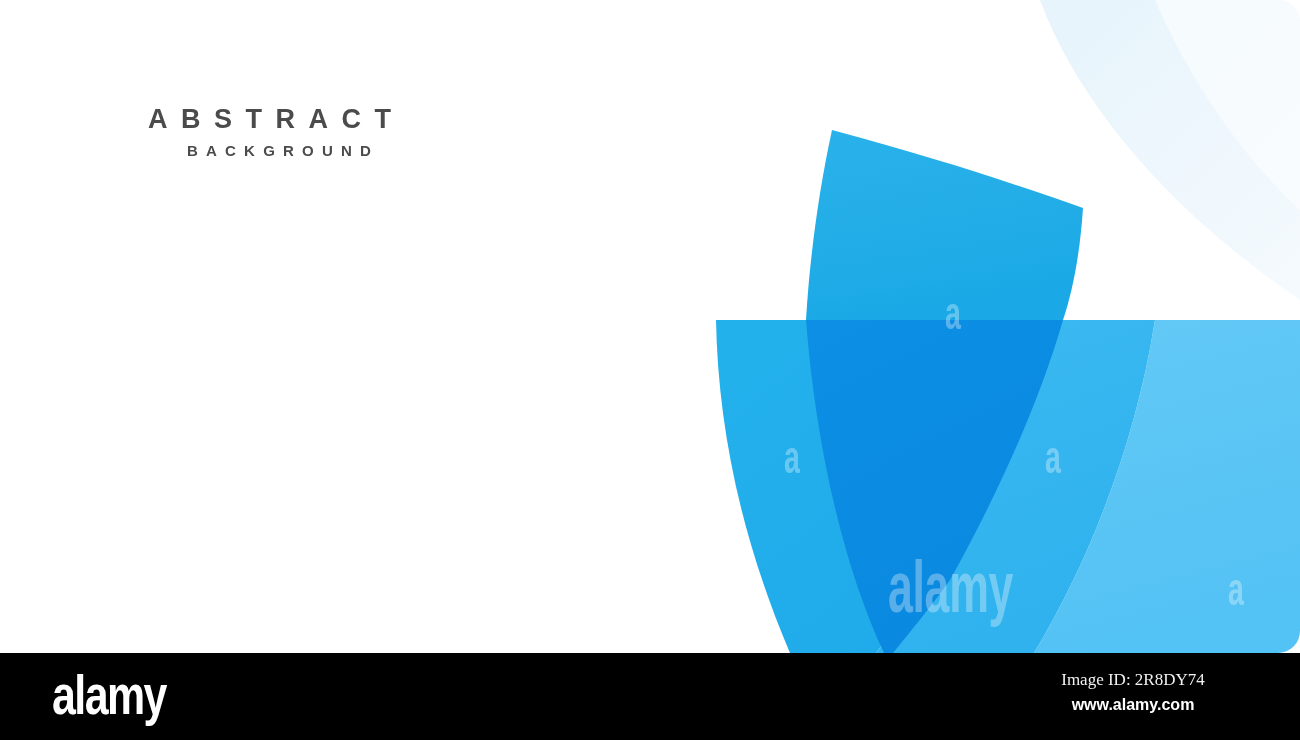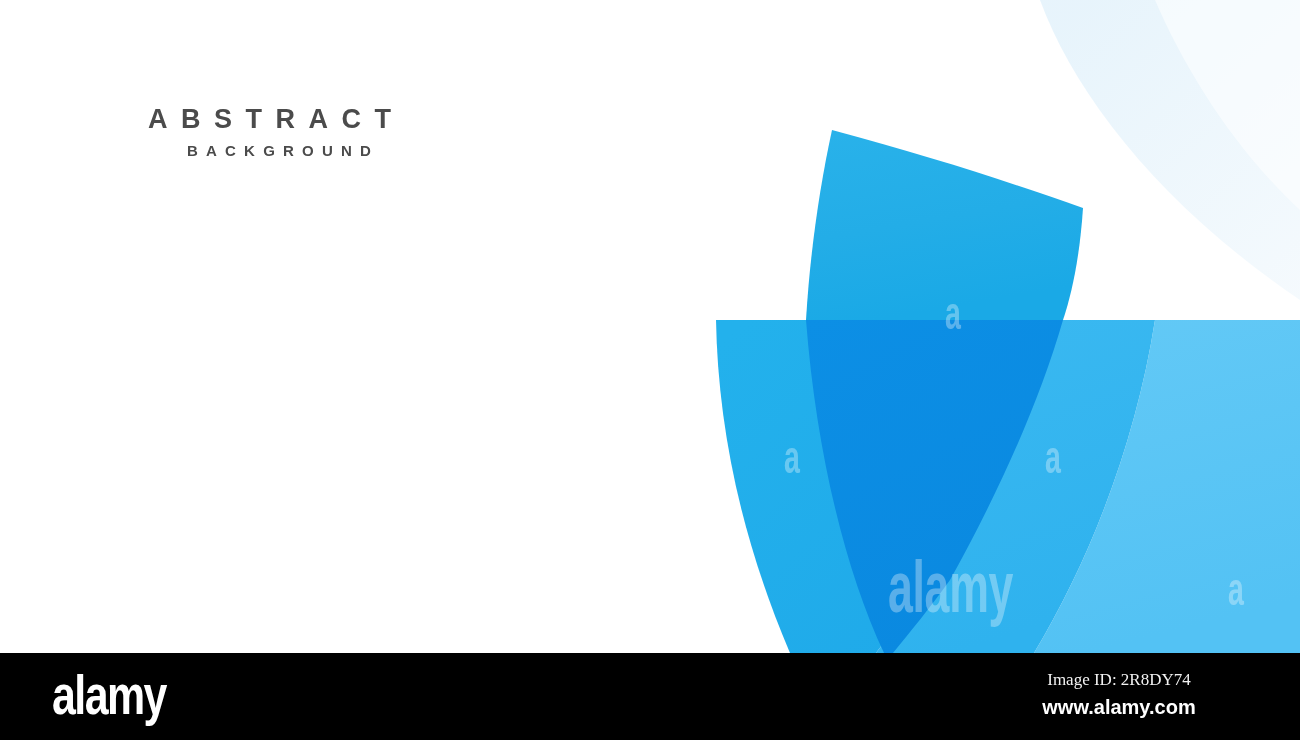--- a/index.html
+++ b/index.html
@@ -23,20 +23,21 @@
 
   
   #artwork {
     position: absolute;
     left: 0;
     top: 0;
     width: 1300px;
     height: 653px;
     background: #ffffff;
     overflow: hidden;
+    border-radius: 22px;
   }
   #artwork svg {
     display: block;
     width: 1300px;
     height: 653px;
   }
 
   
   #headline {
     position: absolute;
@@ -98,34 +99,34 @@
     font-size: 55px;
     font-weight: 700;
     color: #ffffff;
     letter-spacing: -2px;
     line-height: 1;
     transform: scaleX(0.78);
     transform-origin: left top;
   }
   #footer-right {
     position: absolute;
-    right: 56px;
+    right: 42px;
     top: 15px;
     text-align: center;
     width: 250px;
   }
   #footer-right .imgid {
     font-size: 17px;
     color: #f2f2f2;
     font-weight: 400;
     line-height: 1.45;
     font-family: "Liberation Serif", serif;
   }
   #footer-right .site {
-    font-size: 20px;
+    font-size: 16px;
     color: #ffffff;
     font-weight: 700;
     line-height: 1.45;
   }
 </style>
 </head>
 <body>
 
 <div id="stage">
 

